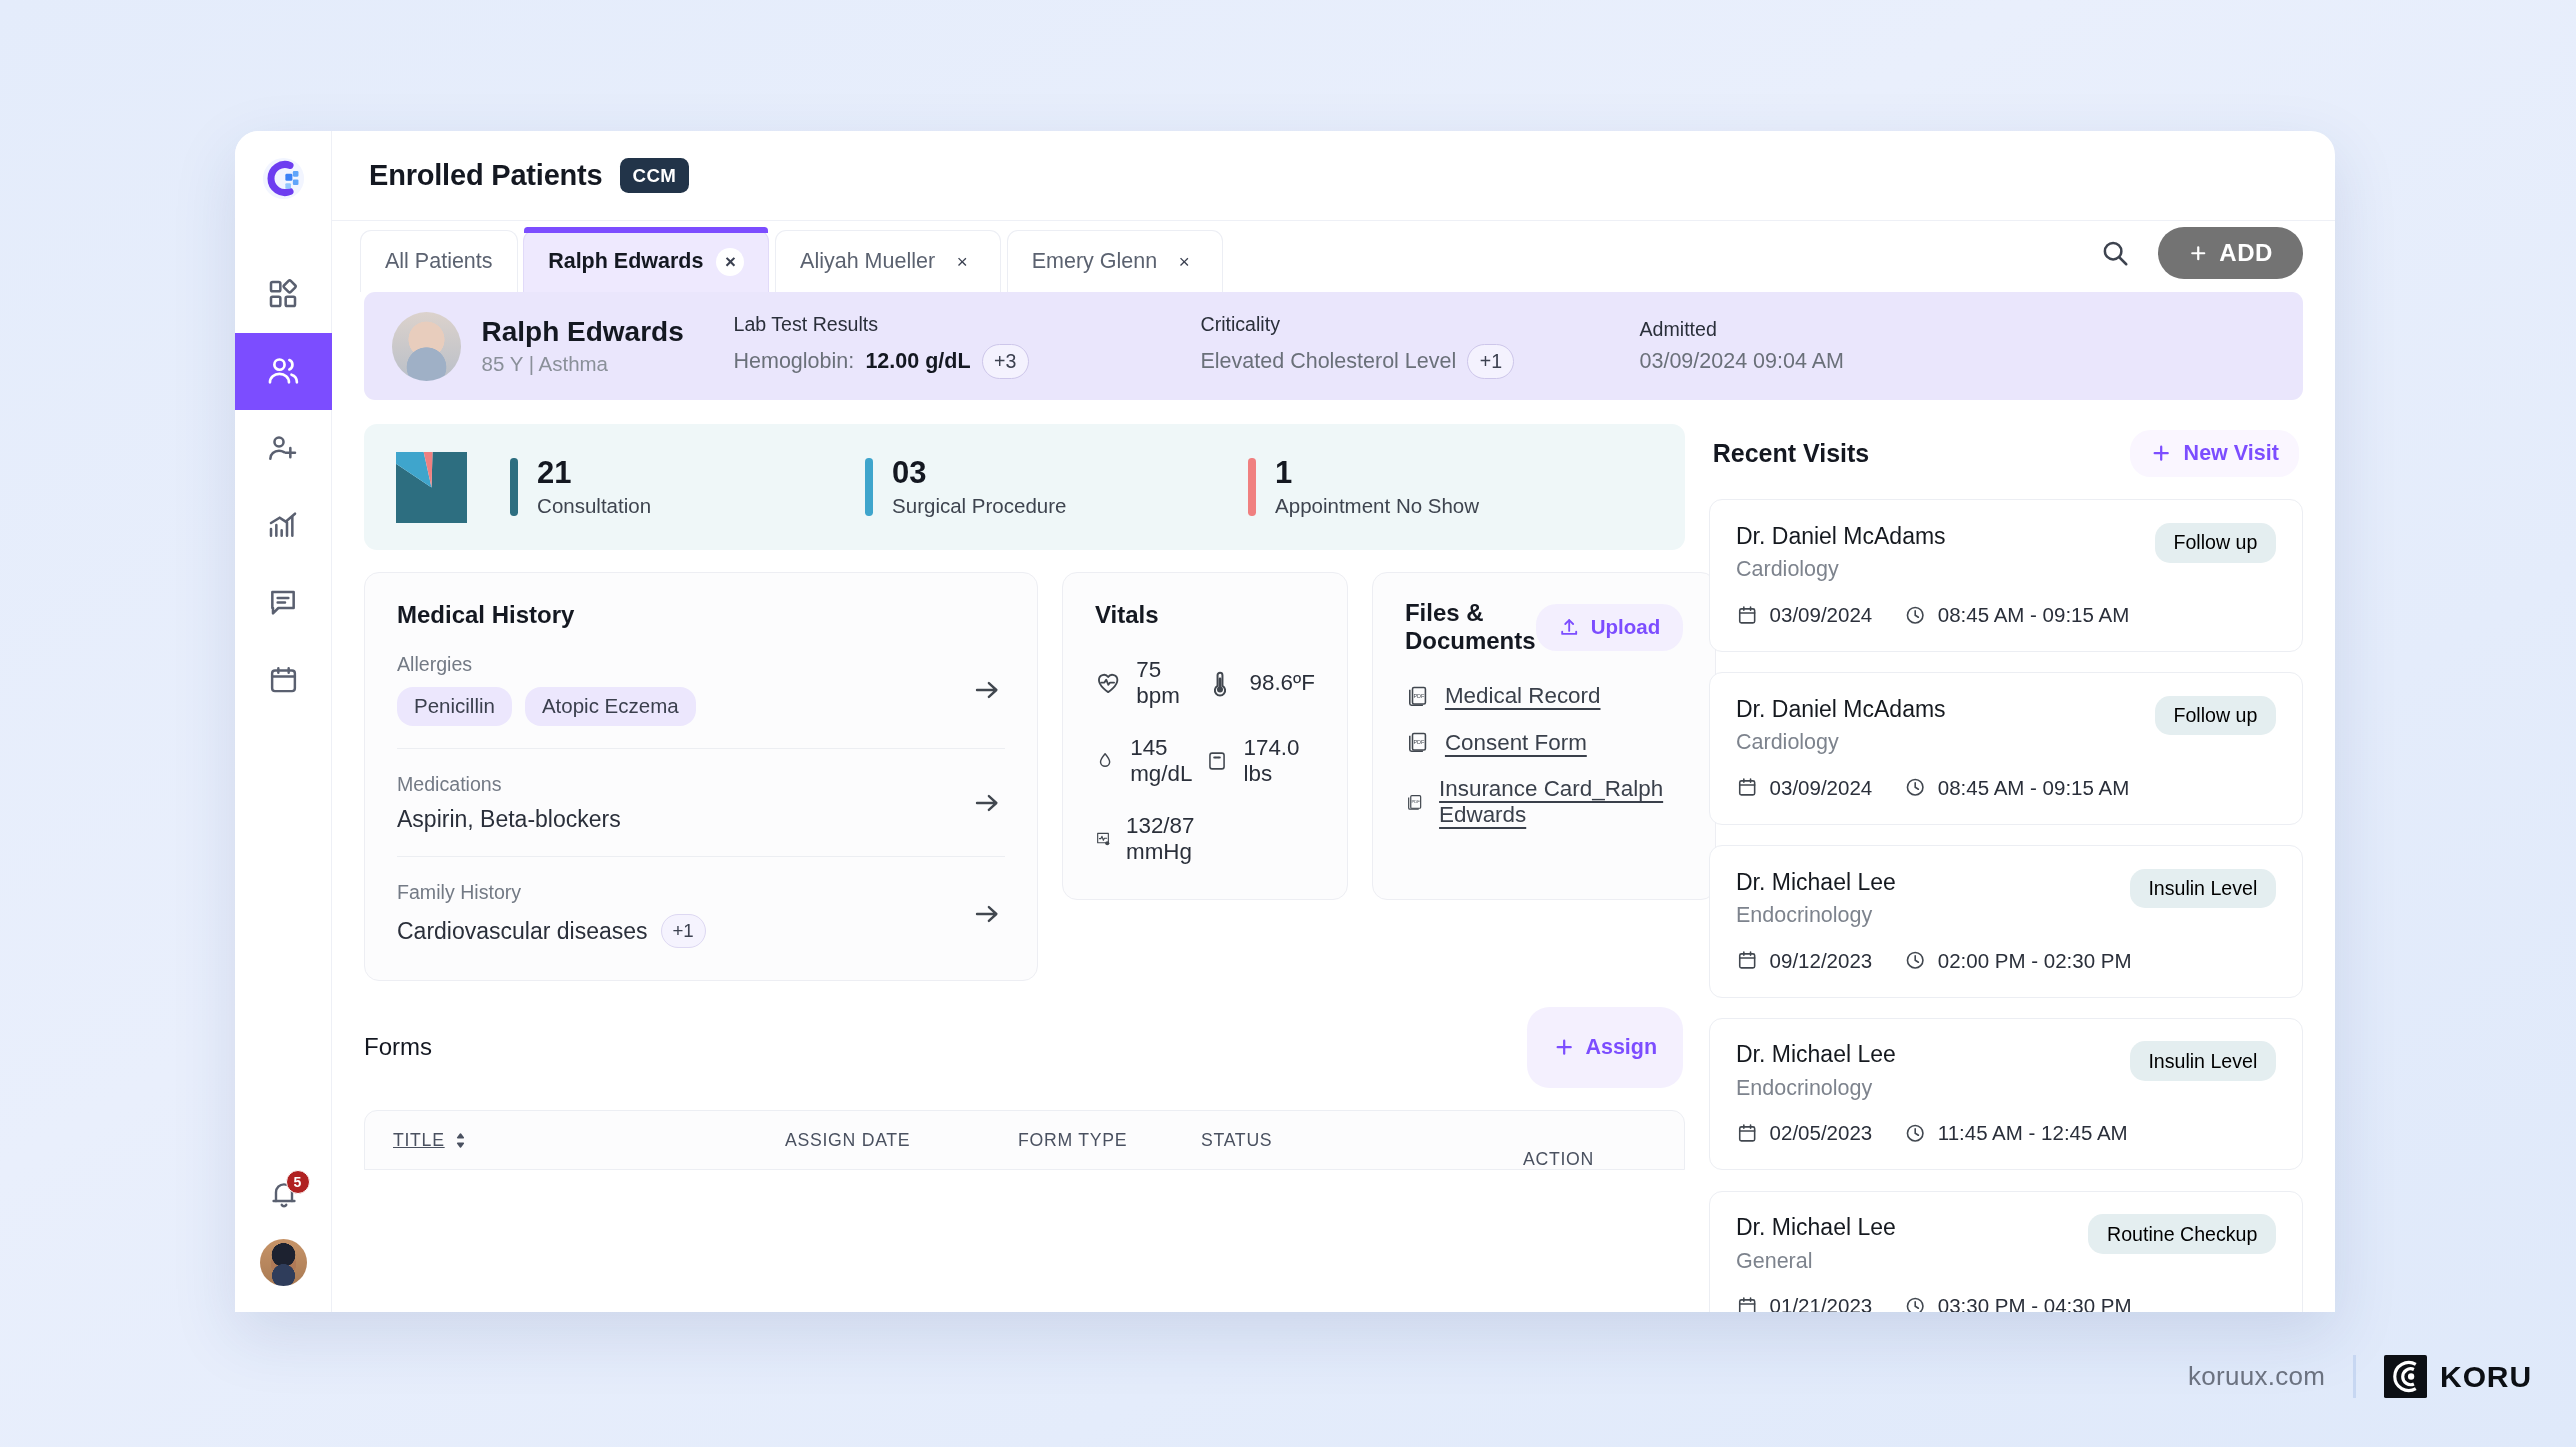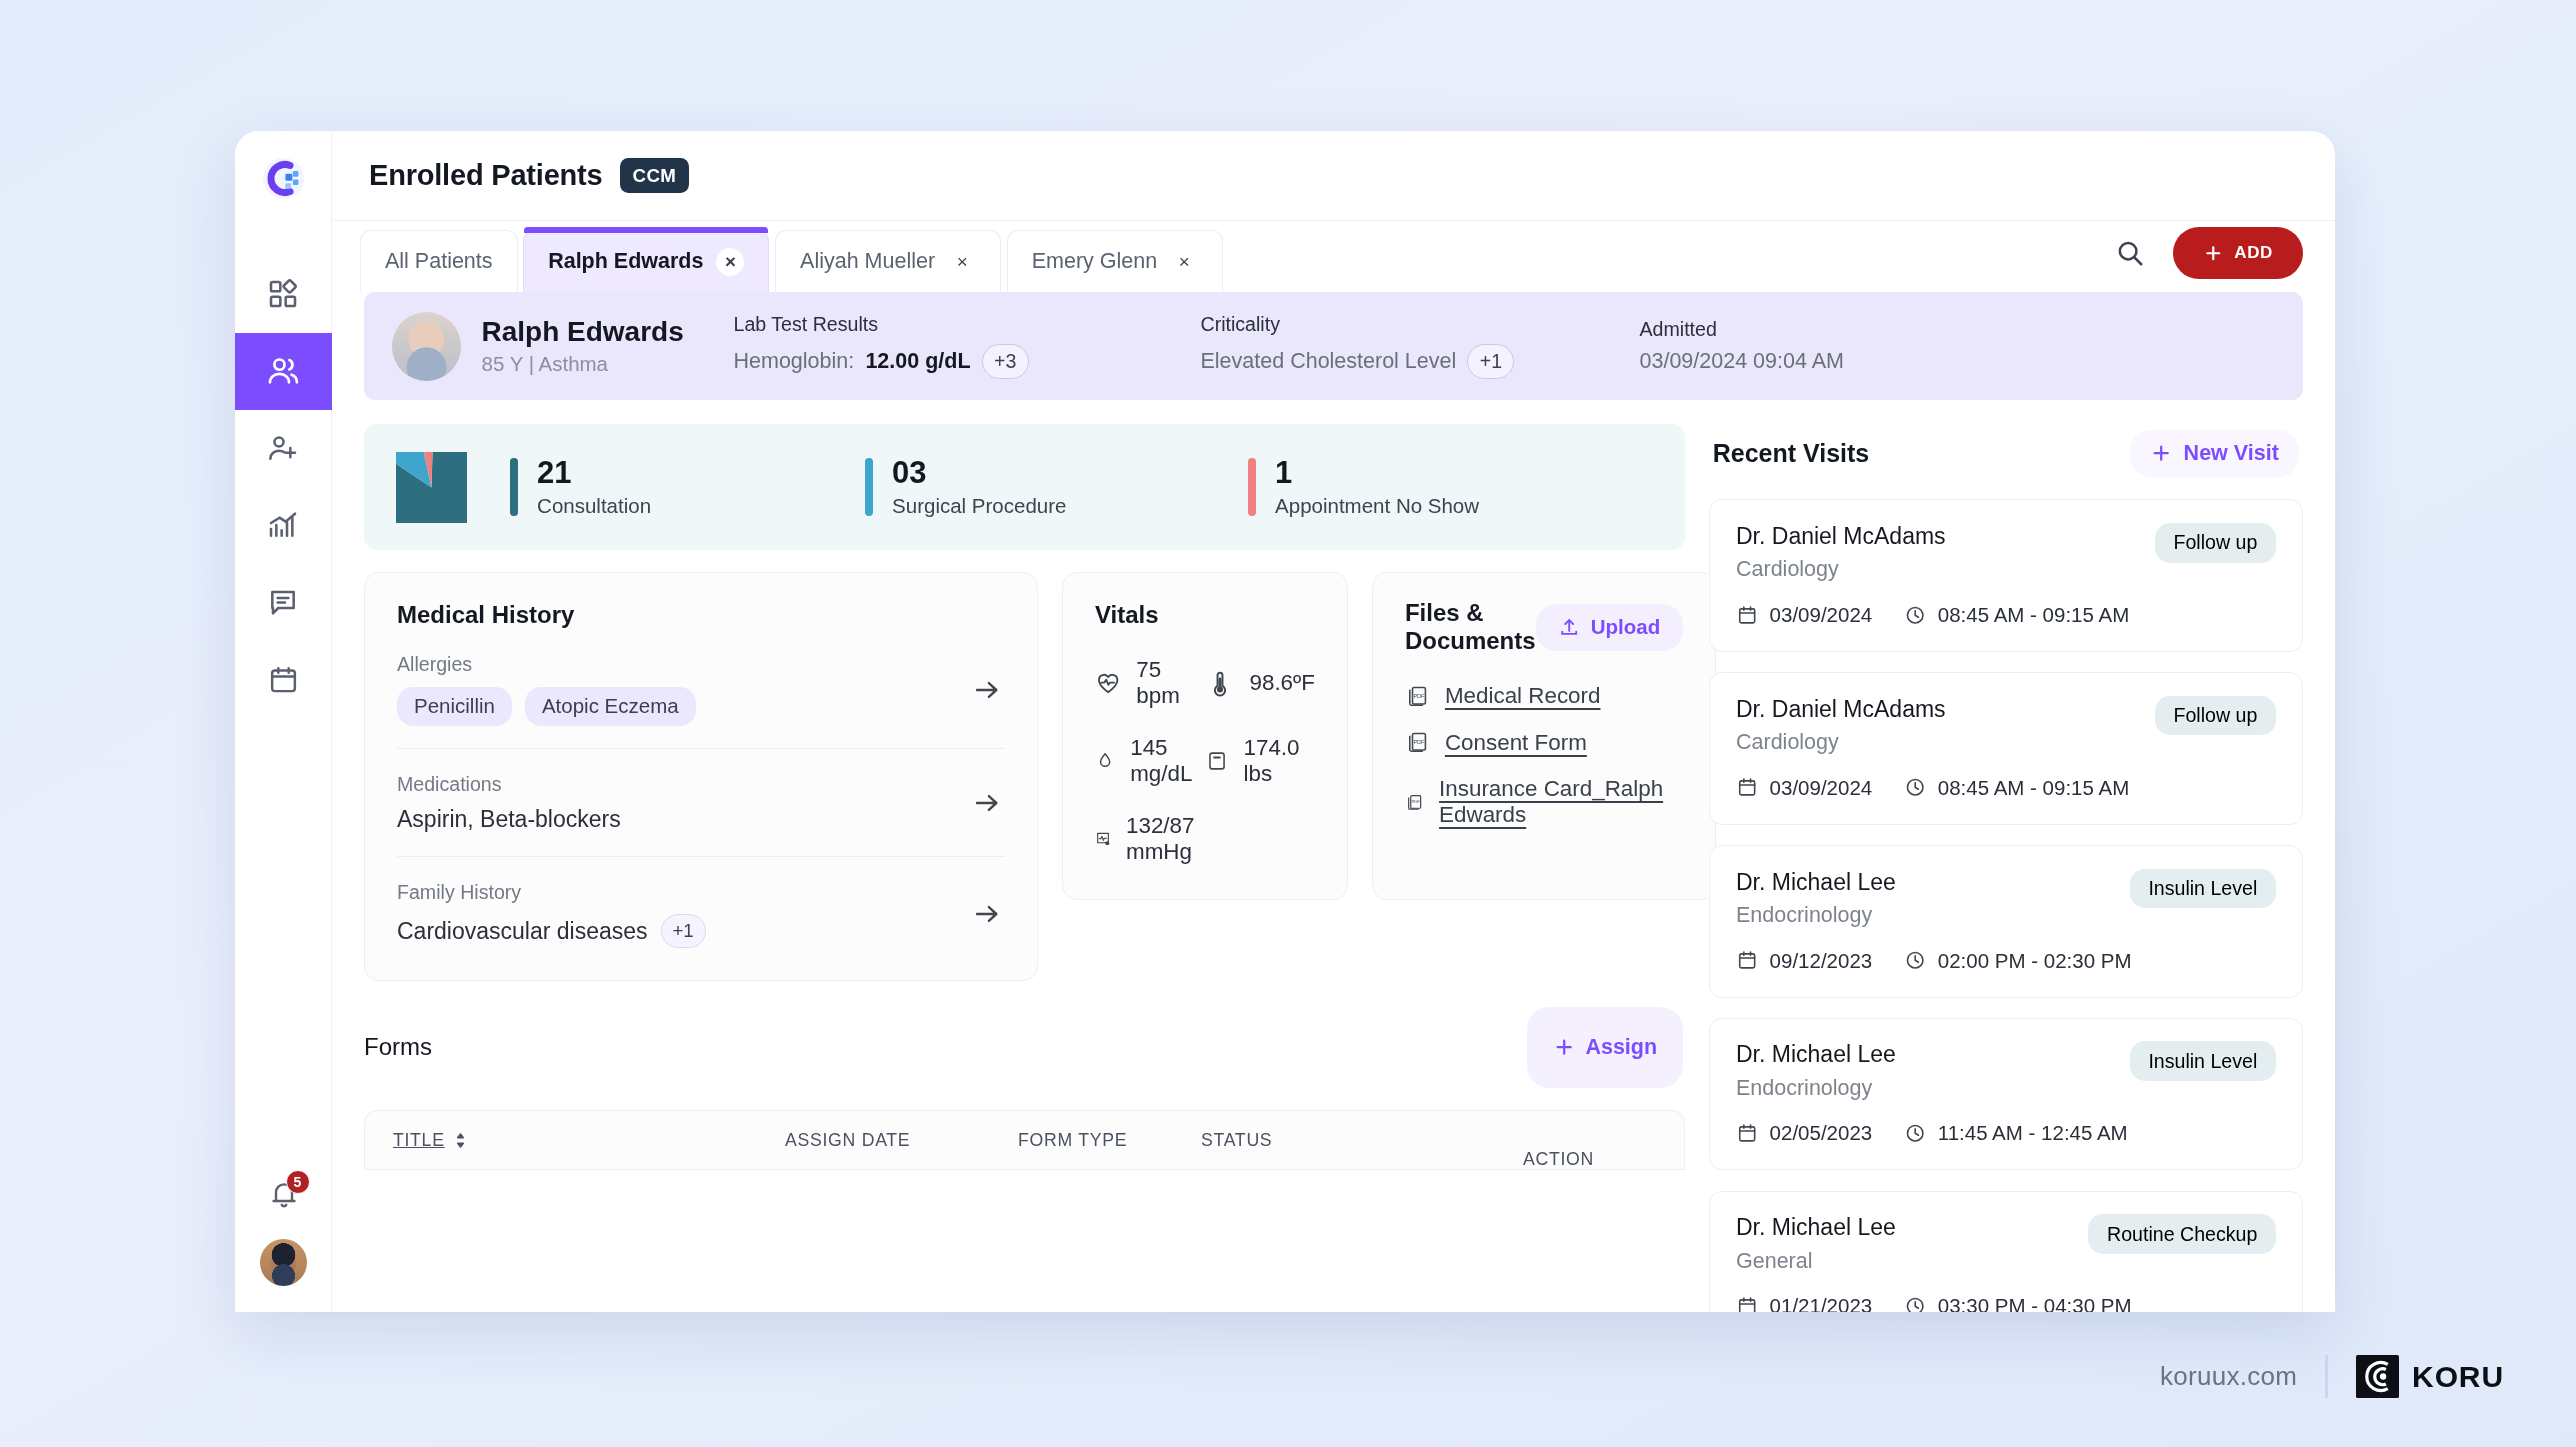--- a/index.html
+++ b/index.html
@@ -108,22 +108,22 @@
     width: 28px; height: 28px; border-radius: 50%;
     display: flex; align-items: center; justify-content: center;
     font-size: 18.7px; color: #3a4050; background: transparent;
   }
   .tab.active .tab-close { background: #ffffff; }
   .topbar-actions { display: flex; align-items: center; gap: 24px; padding-bottom: 13px; }
   .search-btn { width: 37px; height: 37px; display:flex; align-items:center; justify-content:center; cursor:pointer; }
   .add-btn {
     display: flex; align-items: center; gap: 11.2px;
     height: 52px; padding: 0 30px; border-radius: 26px;
-    background: #b91c1c; color: #fff;
-    font-size: 17px; font-weight: 600; letter-spacing: 0.6px;
+    background: #737373; color: #fff;
+    font-size: 24px; font-weight: 600; letter-spacing: 0.6px;
     border: none; cursor: pointer;
   }
 
   
   .patient-banner {
     margin: 0 32px; height: 108px;
     background: #eae6fc;
     border-radius: 11.2px;
     display: flex; align-items: center;
     padding: 0 28px; gap: 0;
@@ -257,21 +257,21 @@
   .visit-dept { font-size: 21.5px; color: #7d838d; margin-top: 7.5px; }
   .visit-tag {
     background: #e4eef0; color: #000000; border-radius: 15px;
     padding: 8.4px 18.7px; font-size: 19.6px; white-space: nowrap;
   }
   .visit-meta { display: flex; align-items: center; gap: 32px; margin-top: 20.5px; }
   .vm { display: flex; align-items: center; gap: 11.2px; font-size: 20.5px; color: #2a2f3a; }
 
   
   .brand {
-    position: absolute; right: 72px; bottom: 50px;
+    position: absolute; right: 44px; bottom: 50px;
     display: flex; align-items: center; gap: 28px;
   }
   .brand-url { font-size: 26px; color: #6b7280; letter-spacing: 0.3px; }
   .brand-div { width: 2.8px; height: 43px; background: #c7d7f2; }
   .brand-mark { display: flex; align-items: center; gap: 13px; }
   .brand-name { font-size: 30px; font-weight: 600; color: #0c0f14; letter-spacing: 0.9px; }
 </style>
 </head>
 <body>
 

